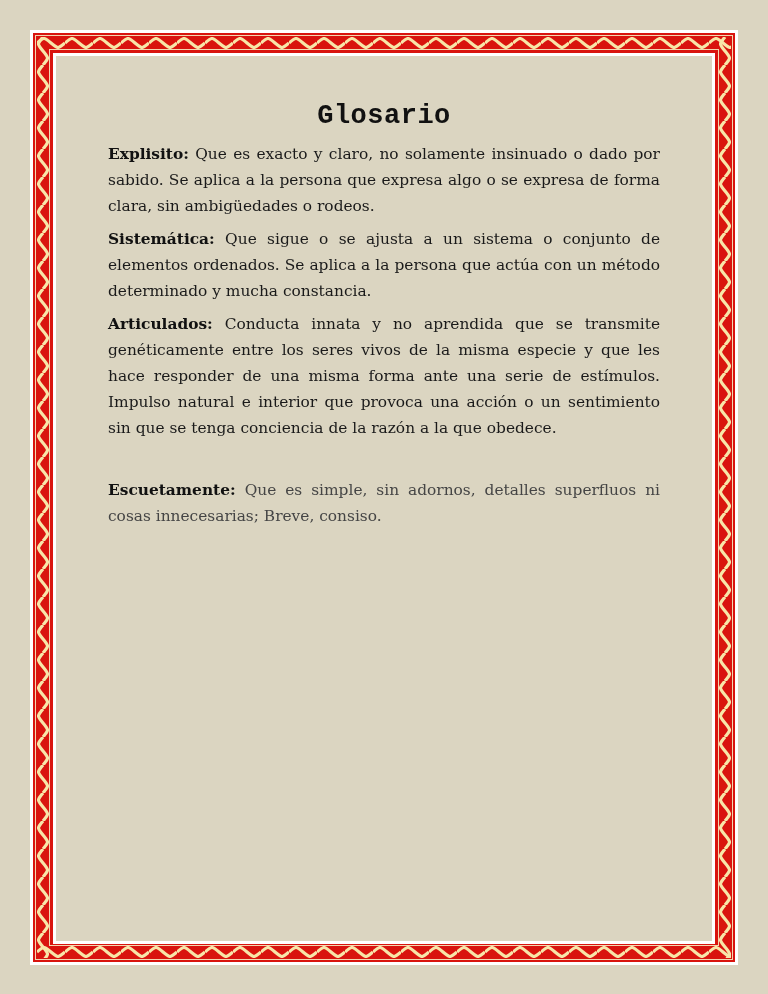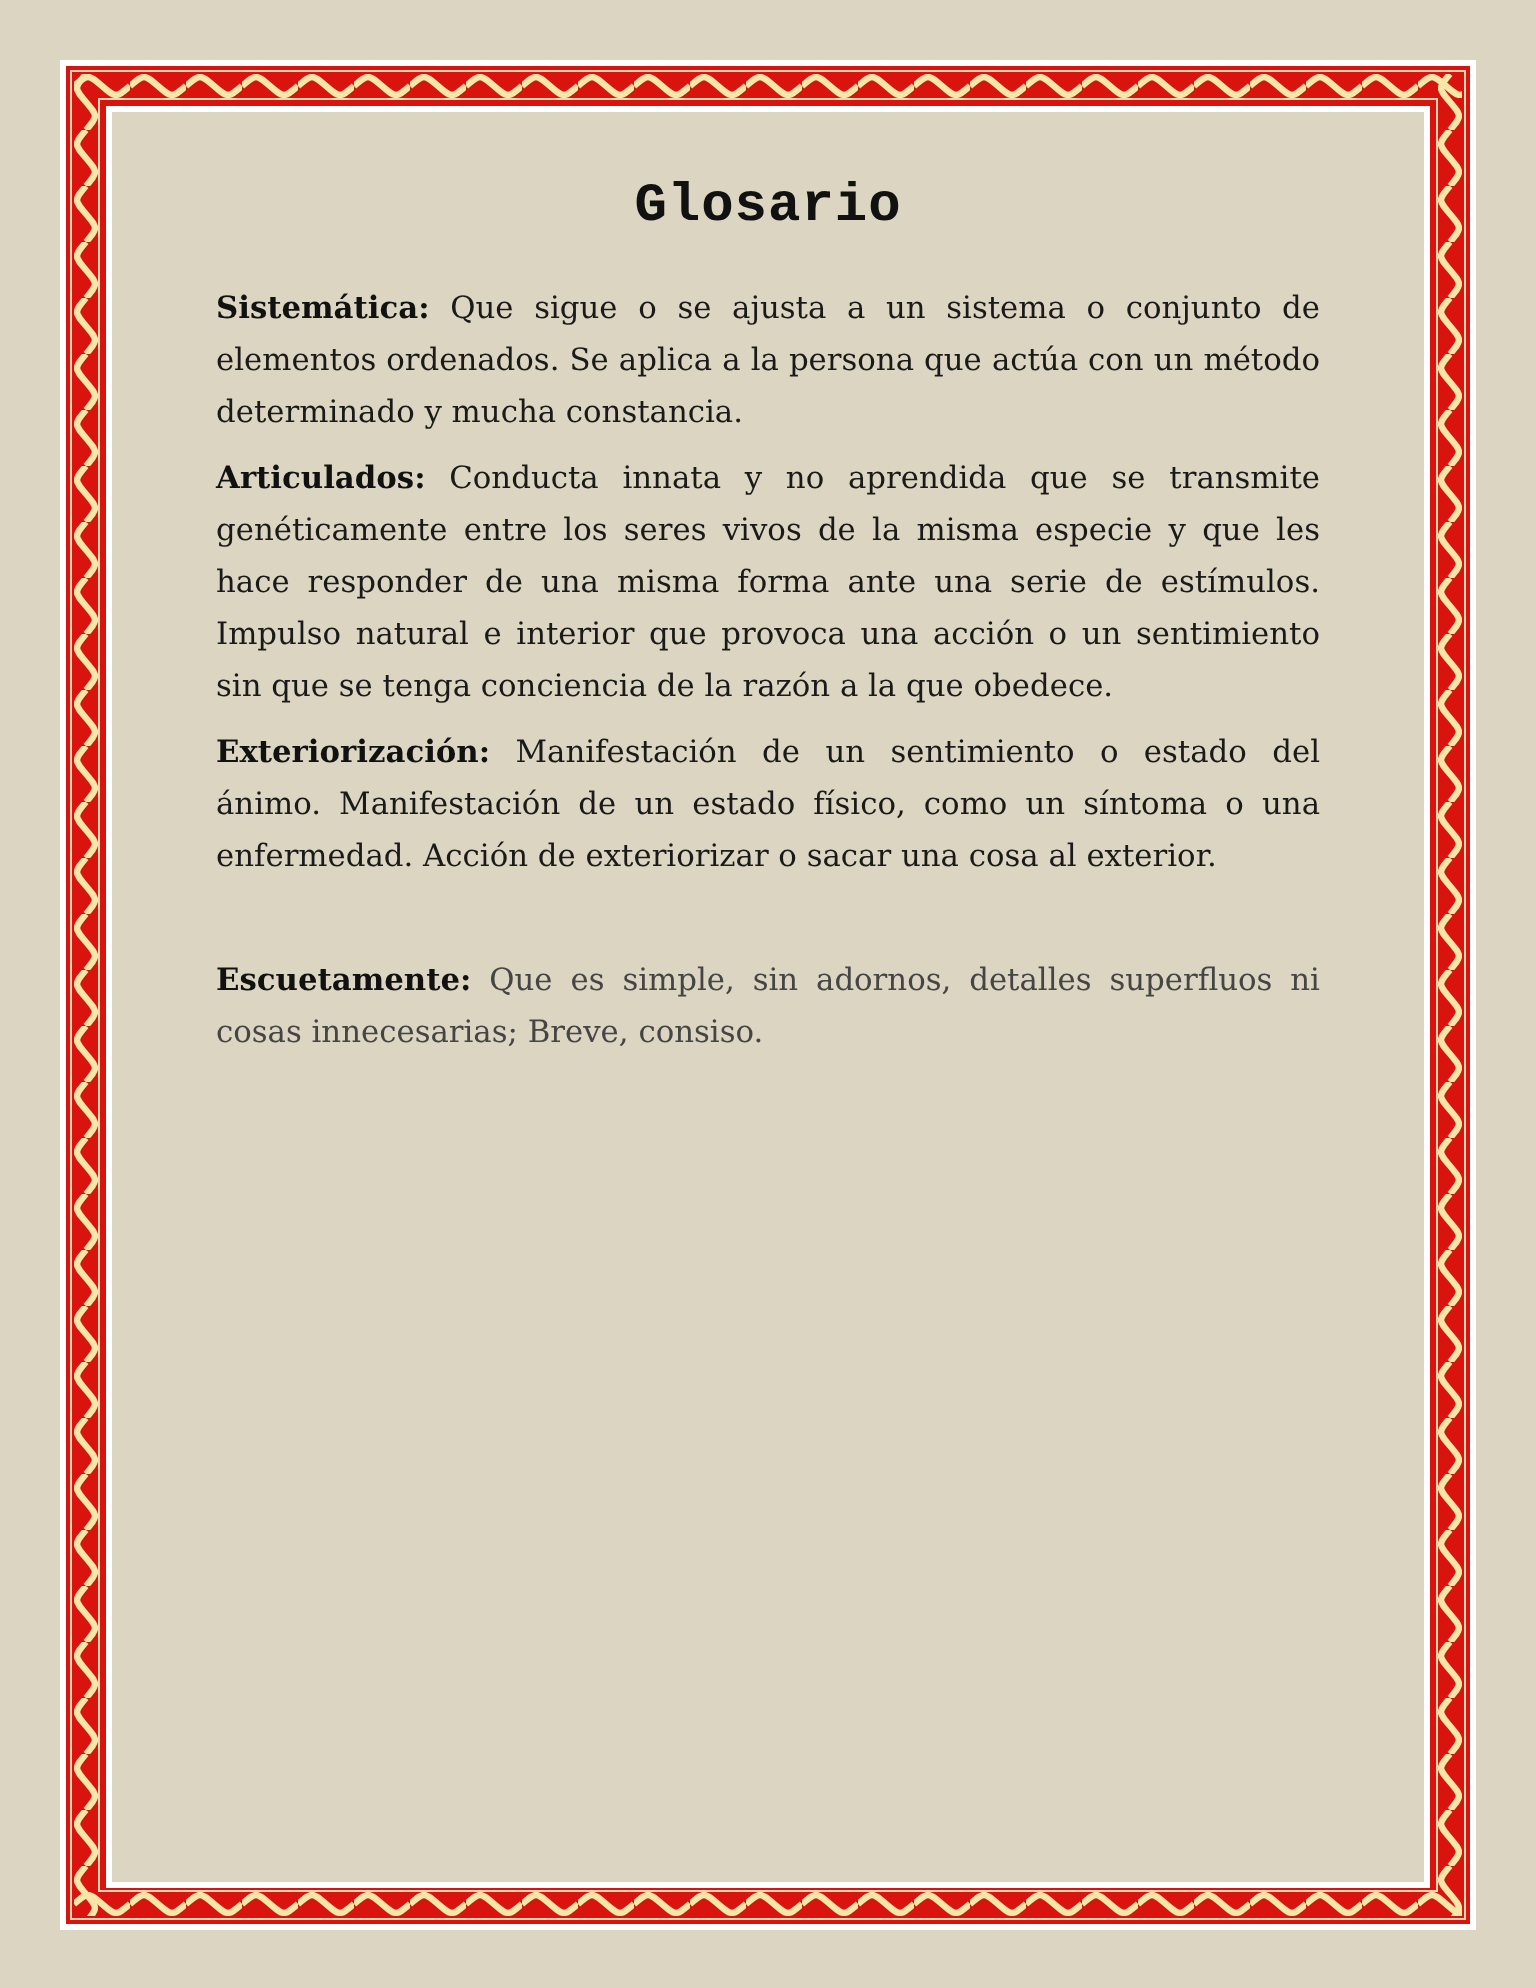--- a/index.html
+++ b/index.html
@@ -141,32 +141,32 @@
         <rect width="12" height="930" fill="url(#wv)"></rect>
       </svg>
     </div>
   </div>
 
   <div class="frame-inner-white">
     <div class="content"></div>
   </div>
 </div>
 
-<h1 class="page-title" style="margin:0;">Glosario</h1>
+<h1 class="page-title" style="margin:12px;">Glosario</h1>
 
 <div class="glossary">
+  <p class="entry">
+    <span class="term">Explisito:</span>
+    <span class="def">Que es exacto y claro, no solamente insinuado o dado por sabido. Se aplica a la persona  que expresa algo o se expresa de forma clara, sin ambigüedades o rodeos.</span>
+  </p>
   <p class="entry">
     <span class="term">Sistemática:</span>
     <span class="def">Que sigue o se ajusta a un sistema o conjunto de elementos ordenados. Se aplica a la persona que actúa con un método determinado y mucha constancia.</span>
   </p>
   <p class="entry">
     <span class="term">Articulados:</span>
     <span class="def">Conducta innata y no aprendida que se transmite genéticamente entre los seres vivos de la misma especie y que les hace responder de una misma forma ante una serie de estímulos. Impulso natural e interior que provoca una acción o un sentimiento sin que se tenga conciencia de la razón a la que obedece.</span>
   </p>
-  <p class="entry">
-    <span class="term">Exteriorización:</span>
-    <span class="def">Manifestación de un sentimiento o estado del ánimo. Manifestación de un estado físico, como un síntoma o una enfermedad. Acción de exteriorizar o sacar una cosa al exterior.</span>
-  </p>
   <p class="entry spaced muted">
     <span class="term">Escuetamente:</span>
     <span class="def">Que es simple, sin adornos, detalles superfluos ni cosas innecesarias; Breve, consiso.</span>
   </p>
 </div>
 
 </body></html>

